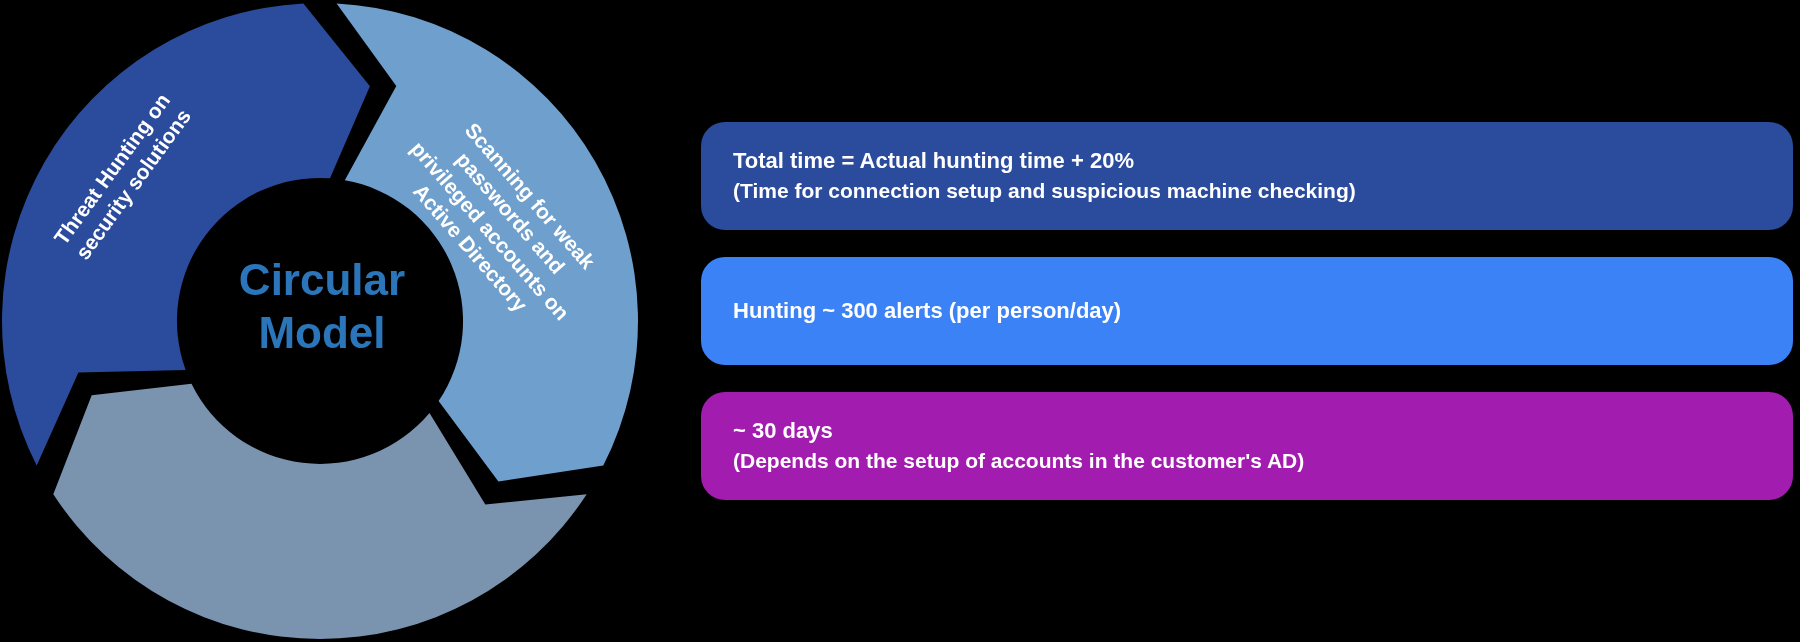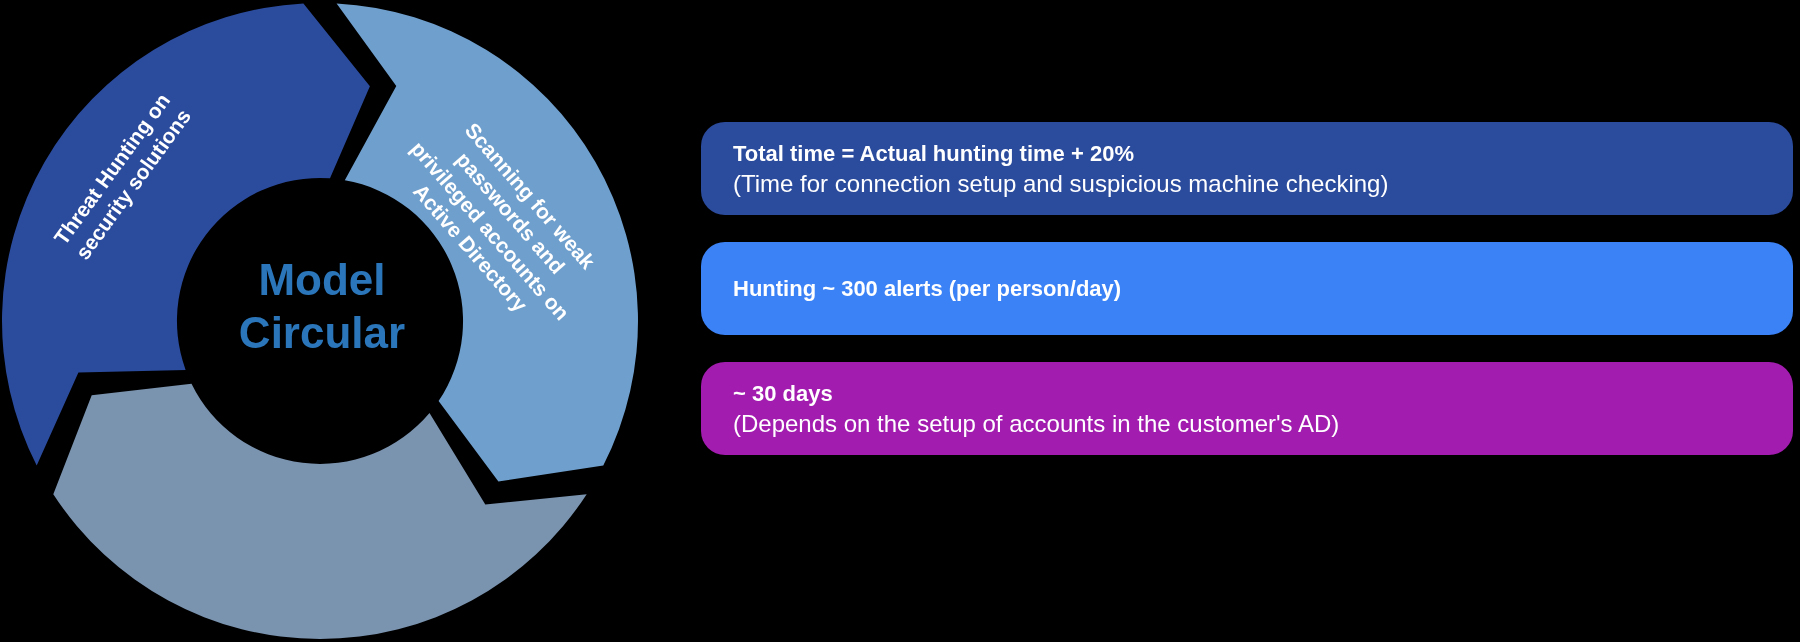--- a/index.html
+++ b/index.html
@@ -25,30 +25,30 @@
   .seg-label-light{left:500px;top:222px;transform:translate(-50%,-50%) rotate(49deg);}
   .seg-label-gray{left:322px;top:537px;transform:translate(-50%,-50%);}
   .center-title{
     position:absolute;left:322px;top:307px;
     transform:translate(-50%,-50%);
     font-size:44px;font-weight:800;line-height:1.2;
     text-align:center;white-space:nowrap;
   }
   .callouts{position:absolute;left:701px;top:122px;width:1092px;}
   .card{
-    height:93px;
+    height:108px;
     border-radius:24px;
     margin-bottom:27px;
     padding:0 30px 0 32px;
     display:flex;flex-direction:column;justify-content:center;
     color:#fff;
     box-sizing:border-box;
   }
   .card-title{font-size:22px;font-weight:700;line-height:30px;}
-  .card-sub{font-size:24px;font-weight:400;line-height:30px;}
+  .card-sub{font-size:21px;font-weight:700;line-height:30px;}
 </style>
 </head>
 <body>
 
 <div class="stage">
 
   <div class="diagram">
     <svg width="640" height="642" viewBox="0 0 640 642">
       <path id="seg-0" fill="#2B4B9D" d="M 36.7 465.4 A 318 318 0 0 1 303.4 3.4 L 369.9 86.2 L 330.0 178.3 A 143 143 0 0 0 185.6 369.9 L 78.4 372.4 Z"></path>
       <path id="seg-1" fill="#6F9FCD" d="M 336.6 3.4 A 318 318 0 0 1 603.3 465.4 L 498.4 481.6 L 438.6 401.0 A 143 143 0 0 0 344.8 180.2 L 396.3 86.1 Z"></path>
@@ -62,22 +62,22 @@
 
     <div class="seg-label seg-label-light">
       <div>Scanning for weak</div>
       <div>passwords and</div>
       <div>privileged accounts on</div>
       <div>Active Directory</div>
     </div>
 
 
     <div class="center-title" style="color: rgb(43, 118, 186);">
+      <div>Circular</div>
       <div>Model</div>
-      <div>Circular</div>
     </div>
   </div>
 
   <div class="callouts">
     <div class="card" style="background: rgb(43, 75, 157);">
       <div class="card-title">Total time = Actual hunting time + 20%</div>
       <div class="card-sub">(Time for connection setup and suspicious machine checking)</div>
     </div>
     <div class="card" style="background: #3b82f6;">
       <div class="card-title">Hunting ~ 300 alerts (per person/day)</div>

